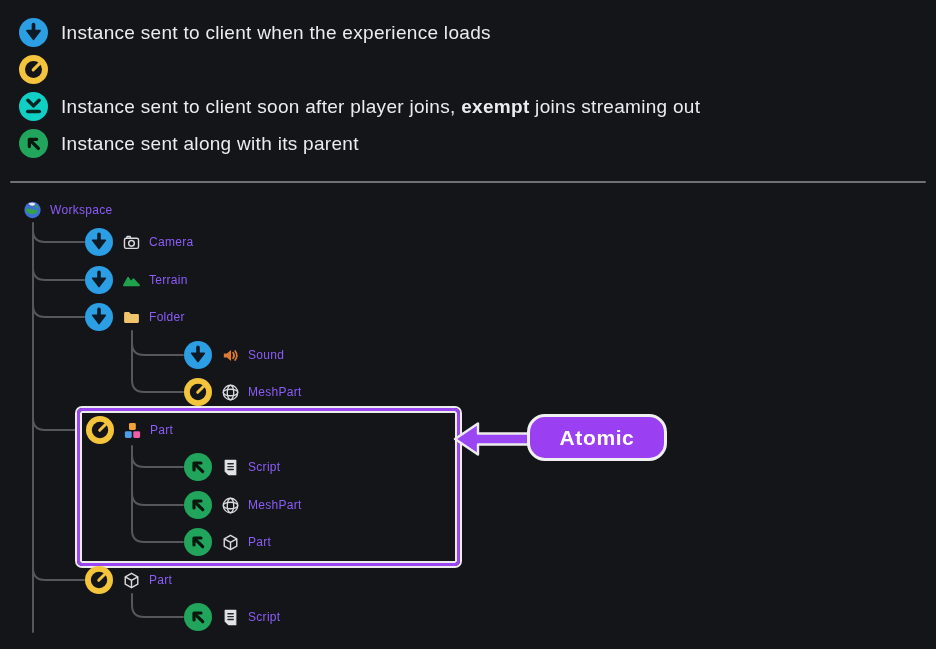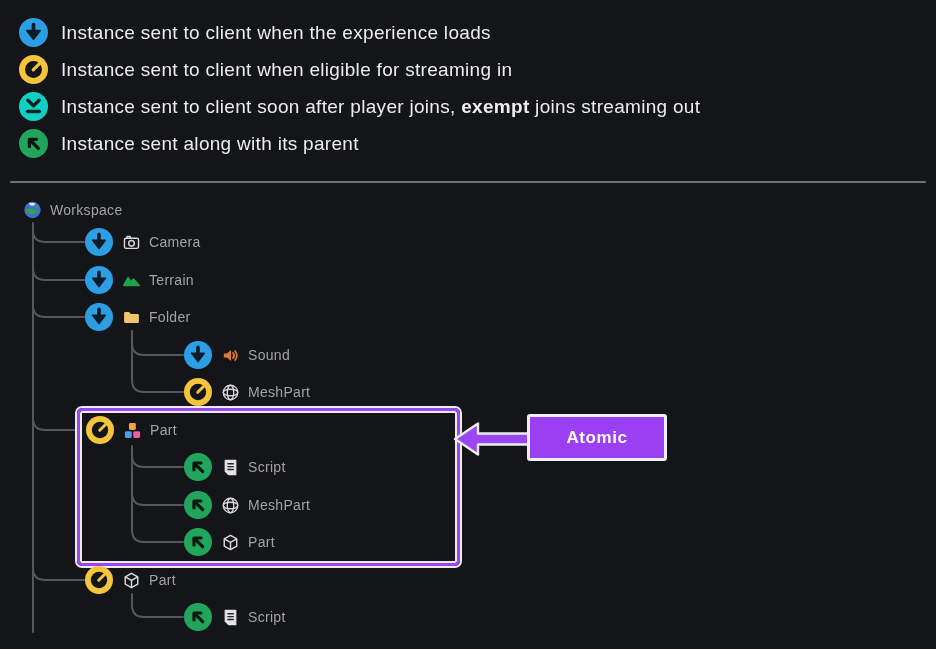--- a/index.html
+++ b/index.html
@@ -10,32 +10,32 @@
   .legend-row svg.badge{width:29px;height:29px;flex:0 0 29px;}
   .legend-text{margin-left:13px;font-size:19px;letter-spacing:.3px;color:#ECECEE;white-space:nowrap;}
   .legend-text b{font-weight:700;}
   .divider{position:absolute;left:10px;top:181px;width:916px;height:2px;background:#6E7075;border-radius:1px;}
   
   .lines,.arrow-layer{position:absolute;left:0;top:0;width:936px;height:649px;pointer-events:none;}
   .lines{z-index:1;}
   .row{position:absolute;height:28px;display:flex;align-items:center;z-index:3;white-space:nowrap;}
   .row svg.badge{width:28px;height:28px;flex:0 0 28px;}
   .row svg.type{width:19px;height:19px;margin-left:9px;flex:0 0 19px;}
-  .row .lbl{margin-left:8px;font-size:14px;letter-spacing:.3px;color:#a3a3a3;}
+  .row .lbl{margin-left:8px;font-size:12px;letter-spacing:.3px;color:#8b5cf6;}
   .root-row svg.type{margin-left:0;width:20px;height:20px;}
   .root-row .lbl{margin-left:8px;}
   
   .atomic-box{position:absolute;left:77px;top:408px;width:377px;height:152px;z-index:2;
               border:3px solid #9B46F3;border-radius:5px;
               box-shadow:0 0 0 2px #ECECEC, inset 0 0 0 2px #ECECEC;}
   .arrow-layer{z-index:4;}
   .atomic-label{position:absolute;left:527px;top:414px;width:140px;height:47px;z-index:5;
-                background:#9B3FF3;border:3px solid #F0F0F0;border-radius:3px;
+                background:#9B3FF3;border:3px solid #F0F0F0;border-radius:18px;
                 display:flex;align-items:center;justify-content:center;box-sizing:border-box;
-                font-size:17px;font-weight:700;letter-spacing:.6px;color:#FFFFFF;}
+                font-size:21px;font-weight:700;letter-spacing:.6px;color:#FFFFFF;}
 </style>
 </head>
 <body>
 
 <div class="stage">
 
   <svg width="0" height="0" style="position:absolute" aria-hidden="true">
     <defs>
       <symbol id="i-load" viewBox="0 0 28 28">
         <circle cx="14" cy="14" r="14" fill="#2B9EE4"></circle>
@@ -103,21 +103,20 @@
   <div class="legend-row" style="top:18px">
     <svg class="badge">
         <use href="#i-load"></use>
       </svg>
     <span class="legend-text"><span>Instance sent to client when the experience loads</span><b></b><span></span></span>
   </div>
   <div class="legend-row" style="top:55px">
     <svg class="badge">
         <use href="#i-eligible"></use>
       </svg>
-    <span class="legend-text"><span>Instance sent to client when eligible for streaming in</span><b></b><span></span></span>
   </div>
   <div class="legend-row" style="top:92px">
     <svg class="badge">
         <use href="#i-joins"></use>
       </svg>
     <span class="legend-text"><span>Instance sent to client soon after player joins, </span><b>exempt</b><span> joins streaming out</span></span>
   </div>
   <div class="legend-row" style="top:129px">
     <svg class="badge">
         <use href="#i-parent"></use>

